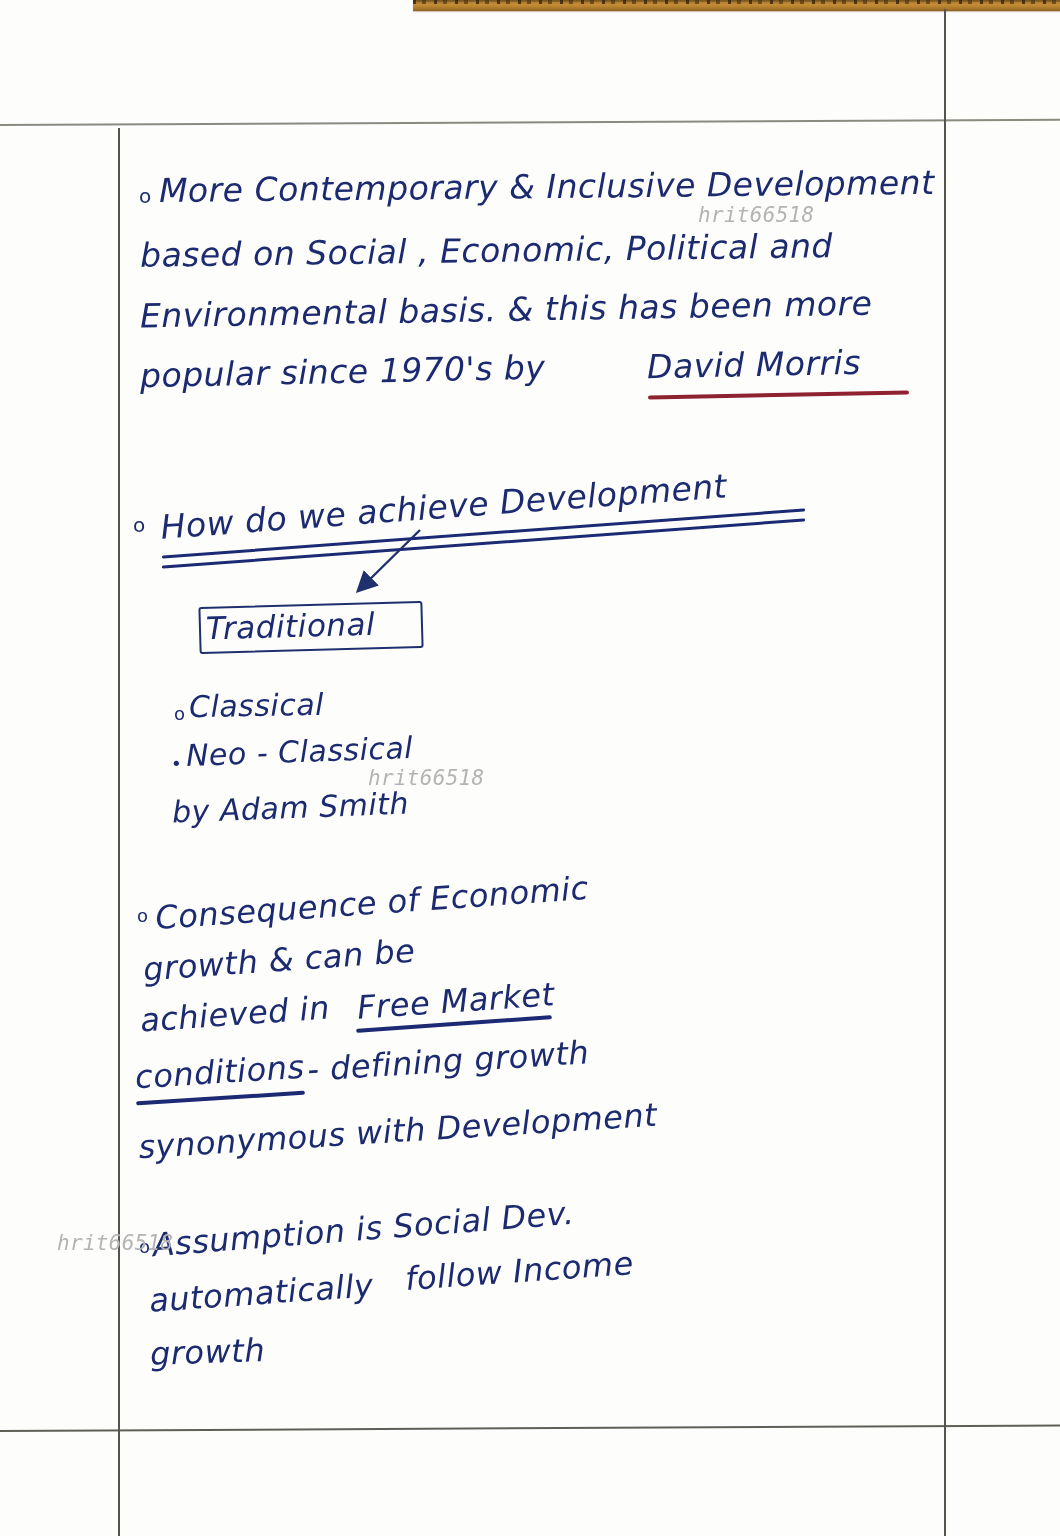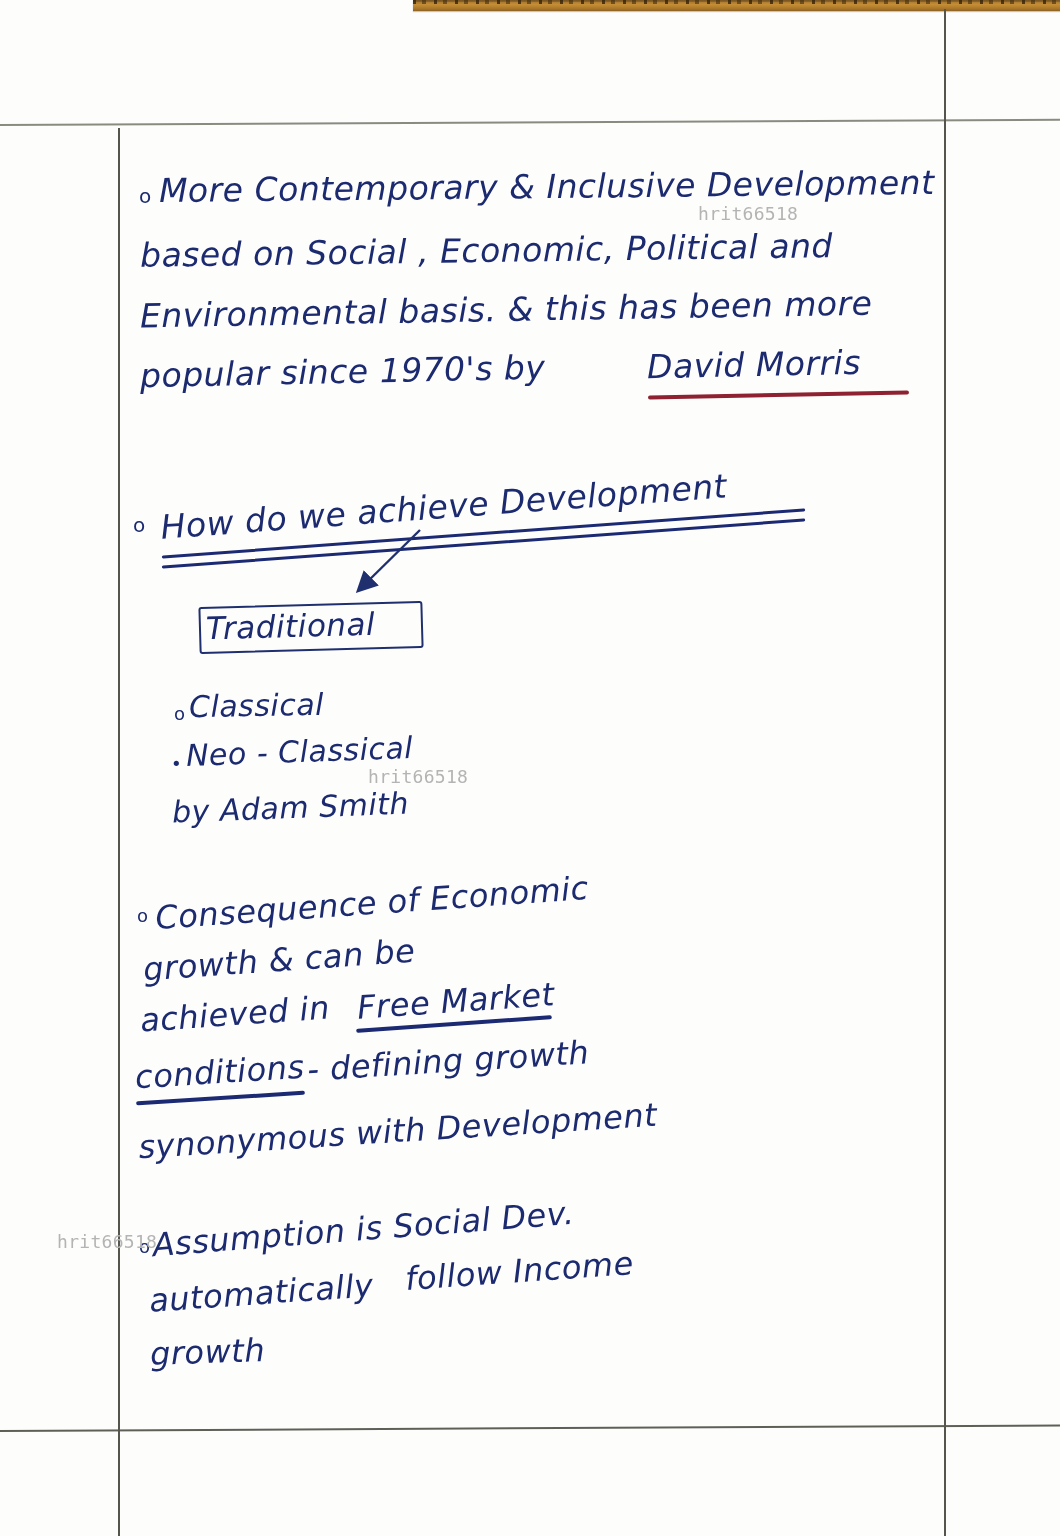--- a/index.html
+++ b/index.html
@@ -112,24 +112,25 @@
     position: absolute;
     border: 2.3px solid #20306f;
     border-radius: 3px;
     box-sizing: border-box;
   }
 
   
   .wm {
     position: absolute;
     font-family: "DejaVu Sans Mono", monospace;
-    font-size: 18px;
+    font-size: 21px;
     color: #b4b4b4;
     letter-spacing: 0.3px;
     white-space: nowrap;
+    font-style: italic;
   }
 
   svg.overlay {
     position: absolute;
     left: 0; top: 0;
     width: 1060px; height: 1536px;
     pointer-events: none;
   }
 </style>
 </head>

